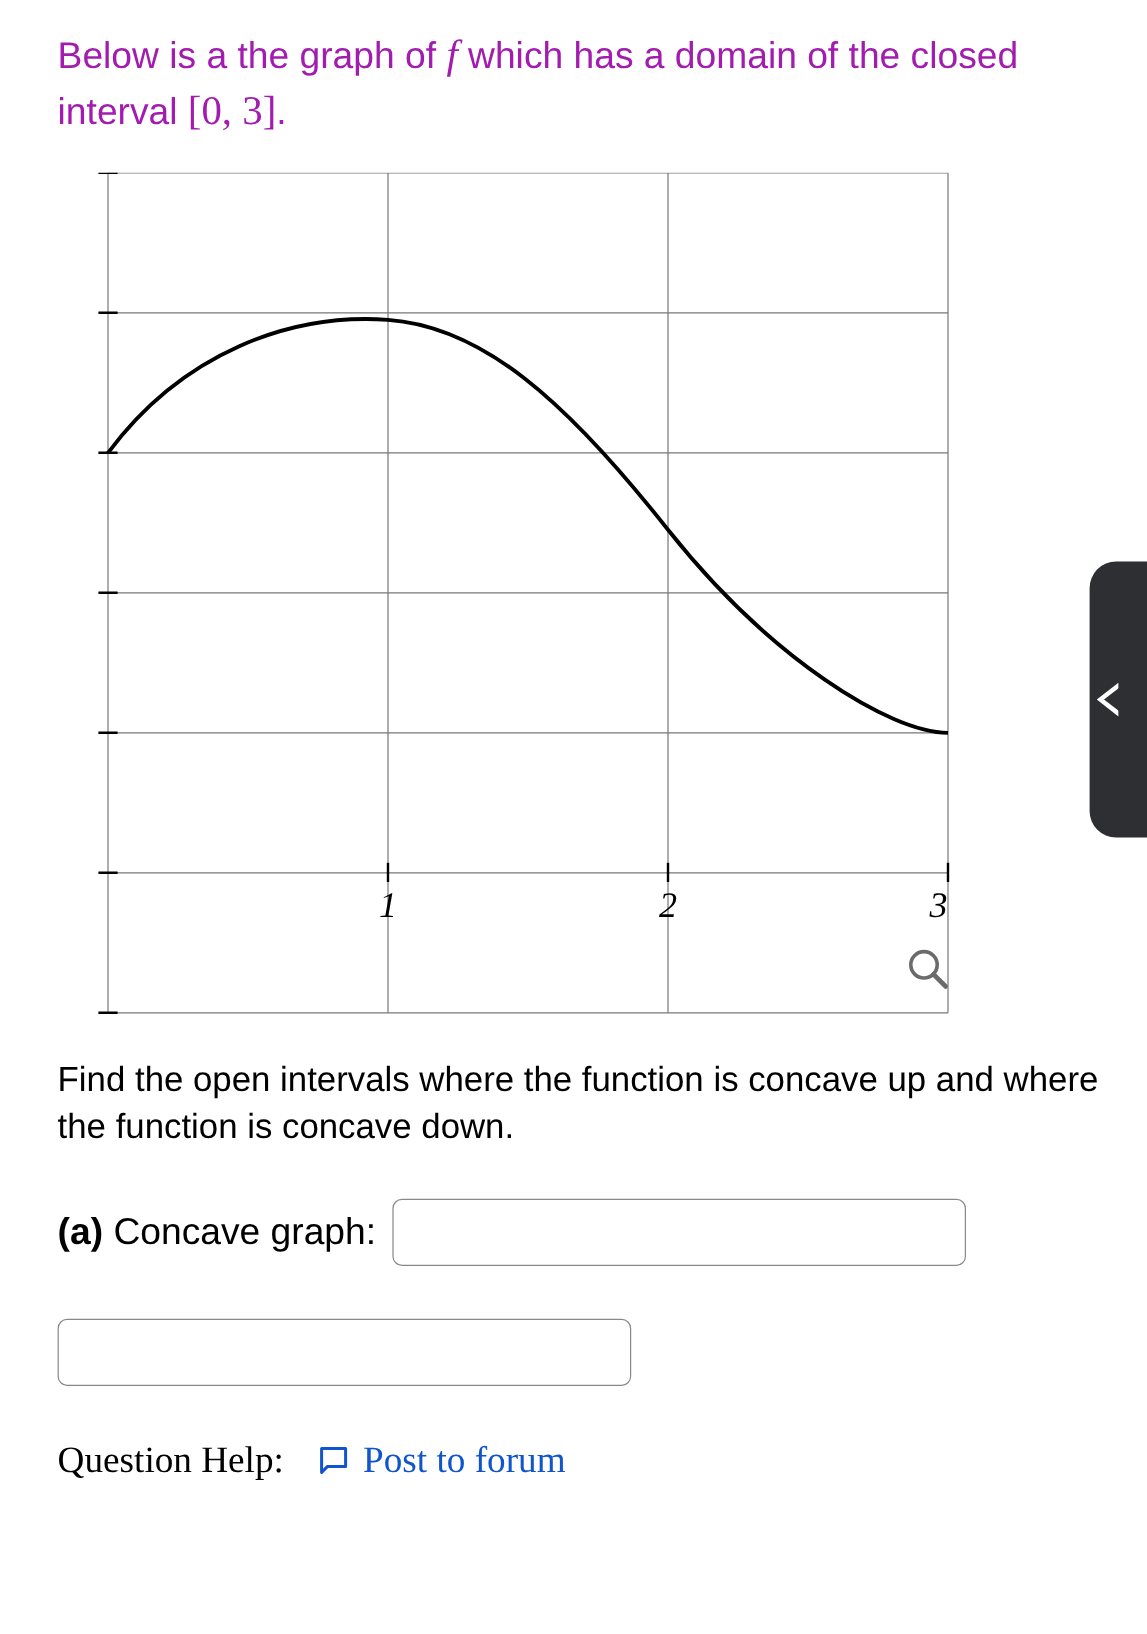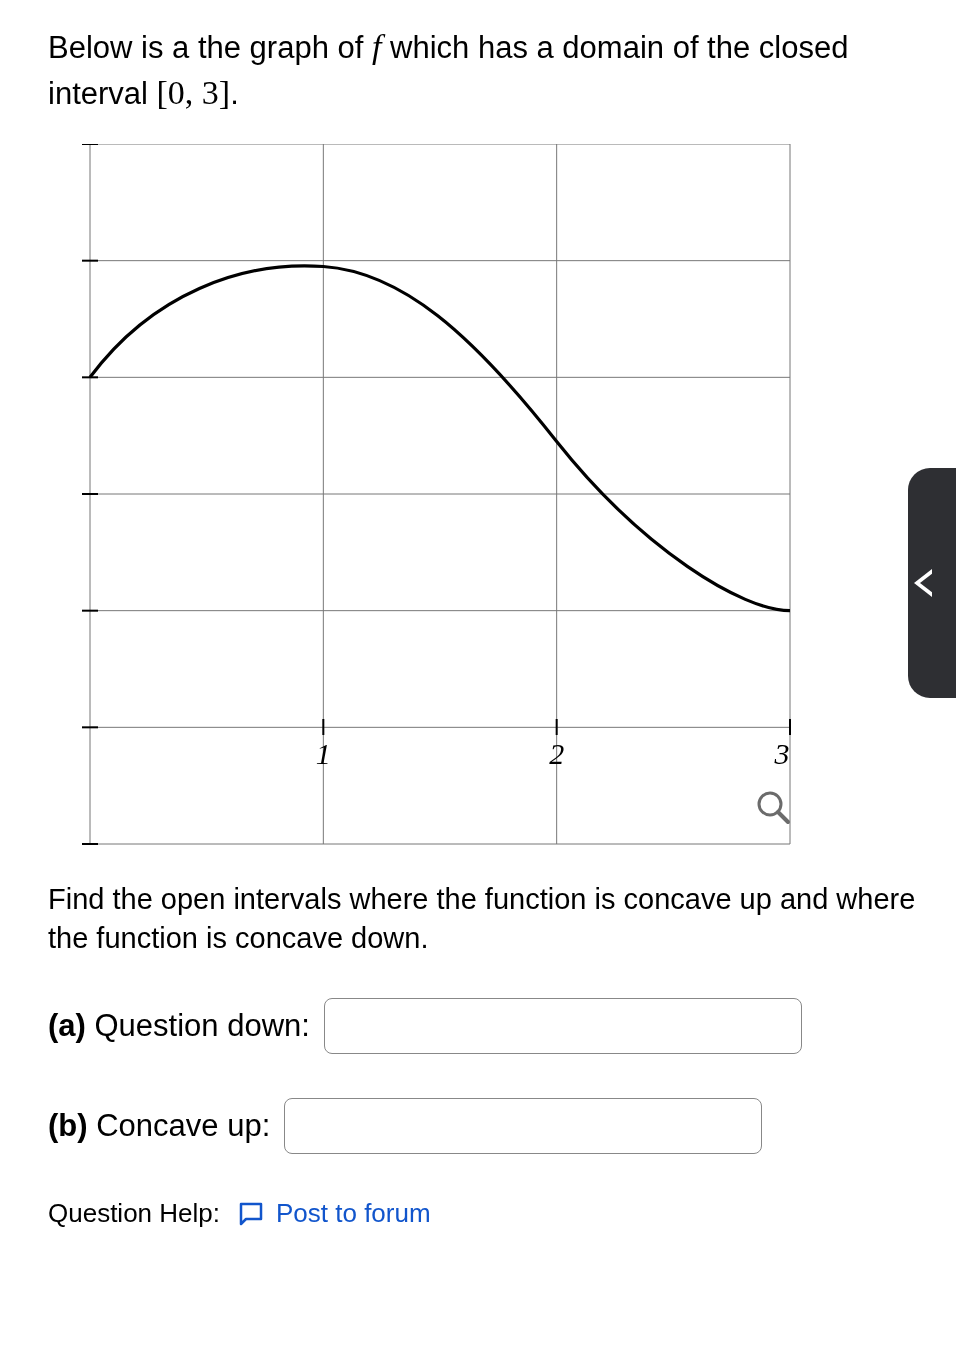--- a/index.html
+++ b/index.html
@@ -11,21 +11,21 @@
     width: 956px;
     height: 1362px;
     position: relative;
   }
   .container {
     padding: 24px 32px 0 48px;
   }
   .prompt-text {
     font-size: 31px;
     line-height: 1.35;
-    color: #000000;
+    color: #a21caf;
     margin-bottom: 28px;
   }
   .math-f { font-family: 'Times New Roman', serif; font-style: italic; font-size: 34px; }
   .math-interval { font-family: 'Times New Roman', serif; font-size: 34px; }
   .graph-wrap {
     position: relative;
     margin-left: -6px;
     margin-bottom: 12px;
   }
   .instruction-text {
@@ -47,26 +47,27 @@
     height: 56px;
     border: 1px solid #888;
     border-radius: 8px;
     background: #fff;
     font-size: 26px;
     padding: 0 12px;
   }
   .input-a { width: 478px; }
   .input-b { width: 478px; }
   .help-row {
-    font-size: 26px;
+    font-size: 31px;
     color: #000;
     display: flex;
     align-items: center;
-    gap: 16px;
+    gap: 26px;
     margin-top: 14px;
+    font-family: Liberation Serif, serif;
   }
   .help-link {
     color: #1155cc;
     display: inline-flex;
     align-items: center;
     gap: 10px;
     text-decoration: none;
     text-align: center;
   }
   .side-tab {
@@ -149,26 +150,25 @@
       <g transform="translate(728,660)">
         <circle cx="0" cy="0" r="11" fill="none" stroke="#6b6b6b" stroke-width="3"></circle>
         <line x1="8" y1="8" x2="18" y2="18" stroke="#6b6b6b" stroke-width="4" stroke-linecap="round"></line>
       </g>
     </svg>
   </div>
 
   <div class="instruction-text">Find the open intervals where the function is concave up and where the function is concave down.</div>
 
   <div class="answer-row">
-    <span class="answer-label"><b>(a)</b><span> Question down:</span></span>
+    <span class="answer-label"><b>(a)</b><span> Concave graph:</span></span>
     <input class="answer-input input-a" type="text" value="" style="">
   </div>
 
   <div class="answer-row">
-    <span class="answer-label"><b>(b)</b><span> Concave up:</span></span>
     <input class="answer-input input-b" type="text" value="" style="">
   </div>
 
   <div class="help-row">
     <span>Question Help:</span>
     <a href="#" class="help-link">
       <svg width="30" height="30" viewBox="0 0 24 24">
         <path d="M4 4h16v12H8l-4 4V4z" fill="none" stroke="#1155cc" stroke-width="2" stroke-linejoin="round"></path>
       </svg>
       <span>Post to forum</span>

